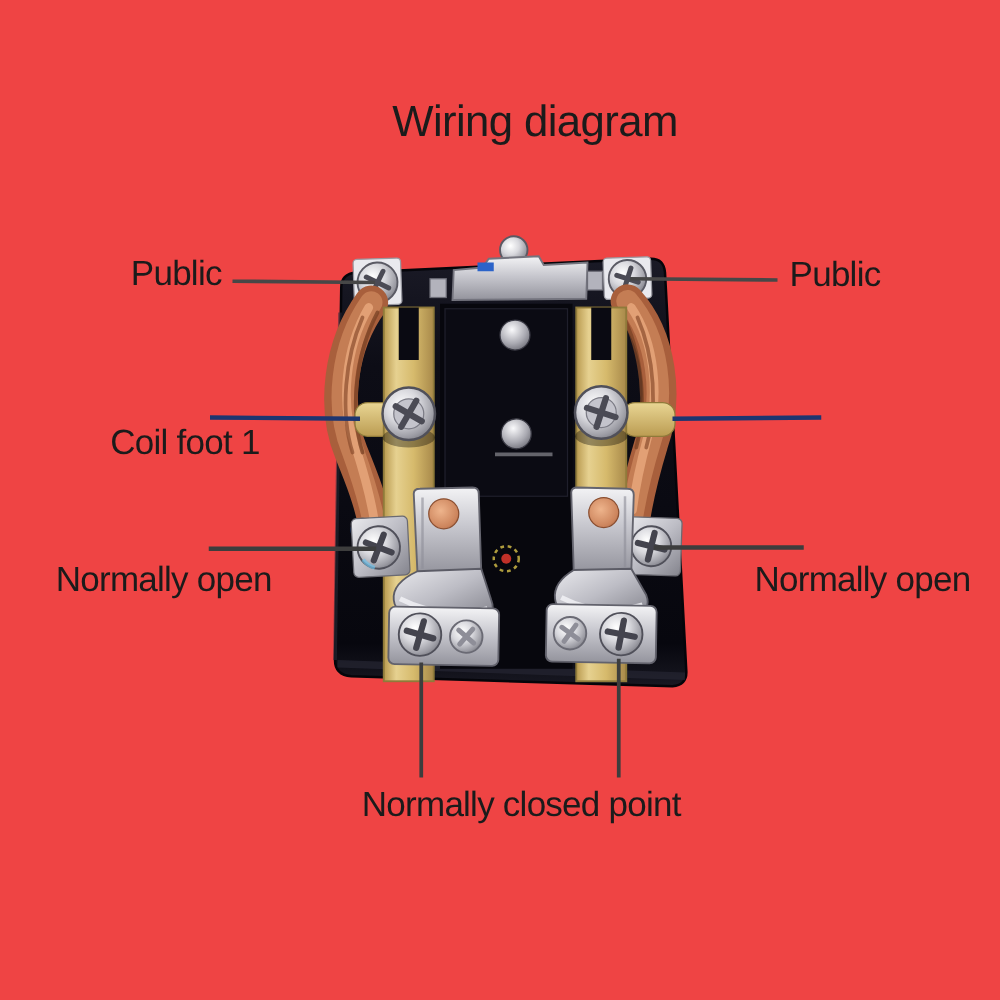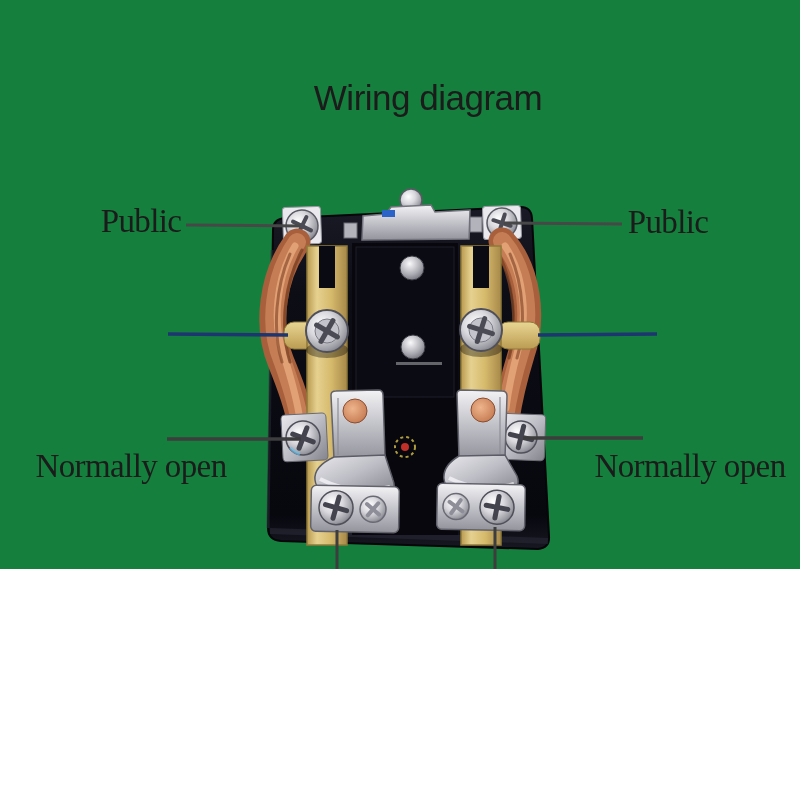--- a/index.html
+++ b/index.html
@@ -1,27 +1,27 @@
 <!DOCTYPE html>
 <html><head>
 <meta charset="utf-8">
 <style>
   html,body{margin:0;padding:0;background:#ffffff;}
   .canvas{
-    position:relative;width:800px;height:569px;background:#15803d;
+    position:relative;width:800px;height:800px;background:#ef4444;
     font-family:"Liberation Sans",sans-serif;overflow:hidden;
   }
   .art{position:absolute;left:0;top:0;width:800px;height:800px;}
   .title{
     position:absolute;top:78px;left:428px;transform:translateX(-50%);
     font-size:35px;color:#1b1b1b;white-space:nowrap;letter-spacing:-0.5px;
   }
   .label{
     position:absolute;transform:translateX(-50%);
-    font-size:33px;color:#1b1b1b;white-space:nowrap;letter-spacing:-0.6px;font-family:Liberation Serif, serif;
+    font-size:28px;color:#1b1b1b;white-space:nowrap;letter-spacing:-0.6px;
   }
   .lbl-public-left   {top:203px;left:141px;}
   .lbl-public-right  {top:204px;left:668px;}
   .lbl-coil-1        {top:338px;left:148px;}
   .lbl-coil-2        {top:339px;left:679px;}
   .lbl-no-left       {top:448px;left:131px;}
   .lbl-no-right      {top:448px;left:690px;}
   .lbl-nc            {top:628px;left:417px;}
 </style>
 </head>
@@ -233,16 +233,18 @@
       <path d="M538,335 L657,334" stroke="#1d3570" stroke-width="3.5"></path>
       <path d="M167,439 L301,439" stroke="#3d3d3d" stroke-width="3.5"></path>
       <path d="M523,438 L643,438" stroke="#3d3d3d" stroke-width="3.5"></path>
       <path d="M337,530 L337,622" stroke="#3d3d3d" stroke-width="3"></path>
       <path d="M495,527 L495,622" stroke="#3d3d3d" stroke-width="3"></path>
     </g>
   </svg>
 
   <div class="label lbl-public-left">Public</div>
   <div class="label lbl-public-right">Public</div>
+  <div class="label lbl-coil-1">Coil foot 1</div>
   <div class="label lbl-no-left">Normally open</div>
   <div class="label lbl-no-right">Normally open</div>
+  <div class="label lbl-nc">Normally closed point</div>
 
 </div>
 
 </body></html>

